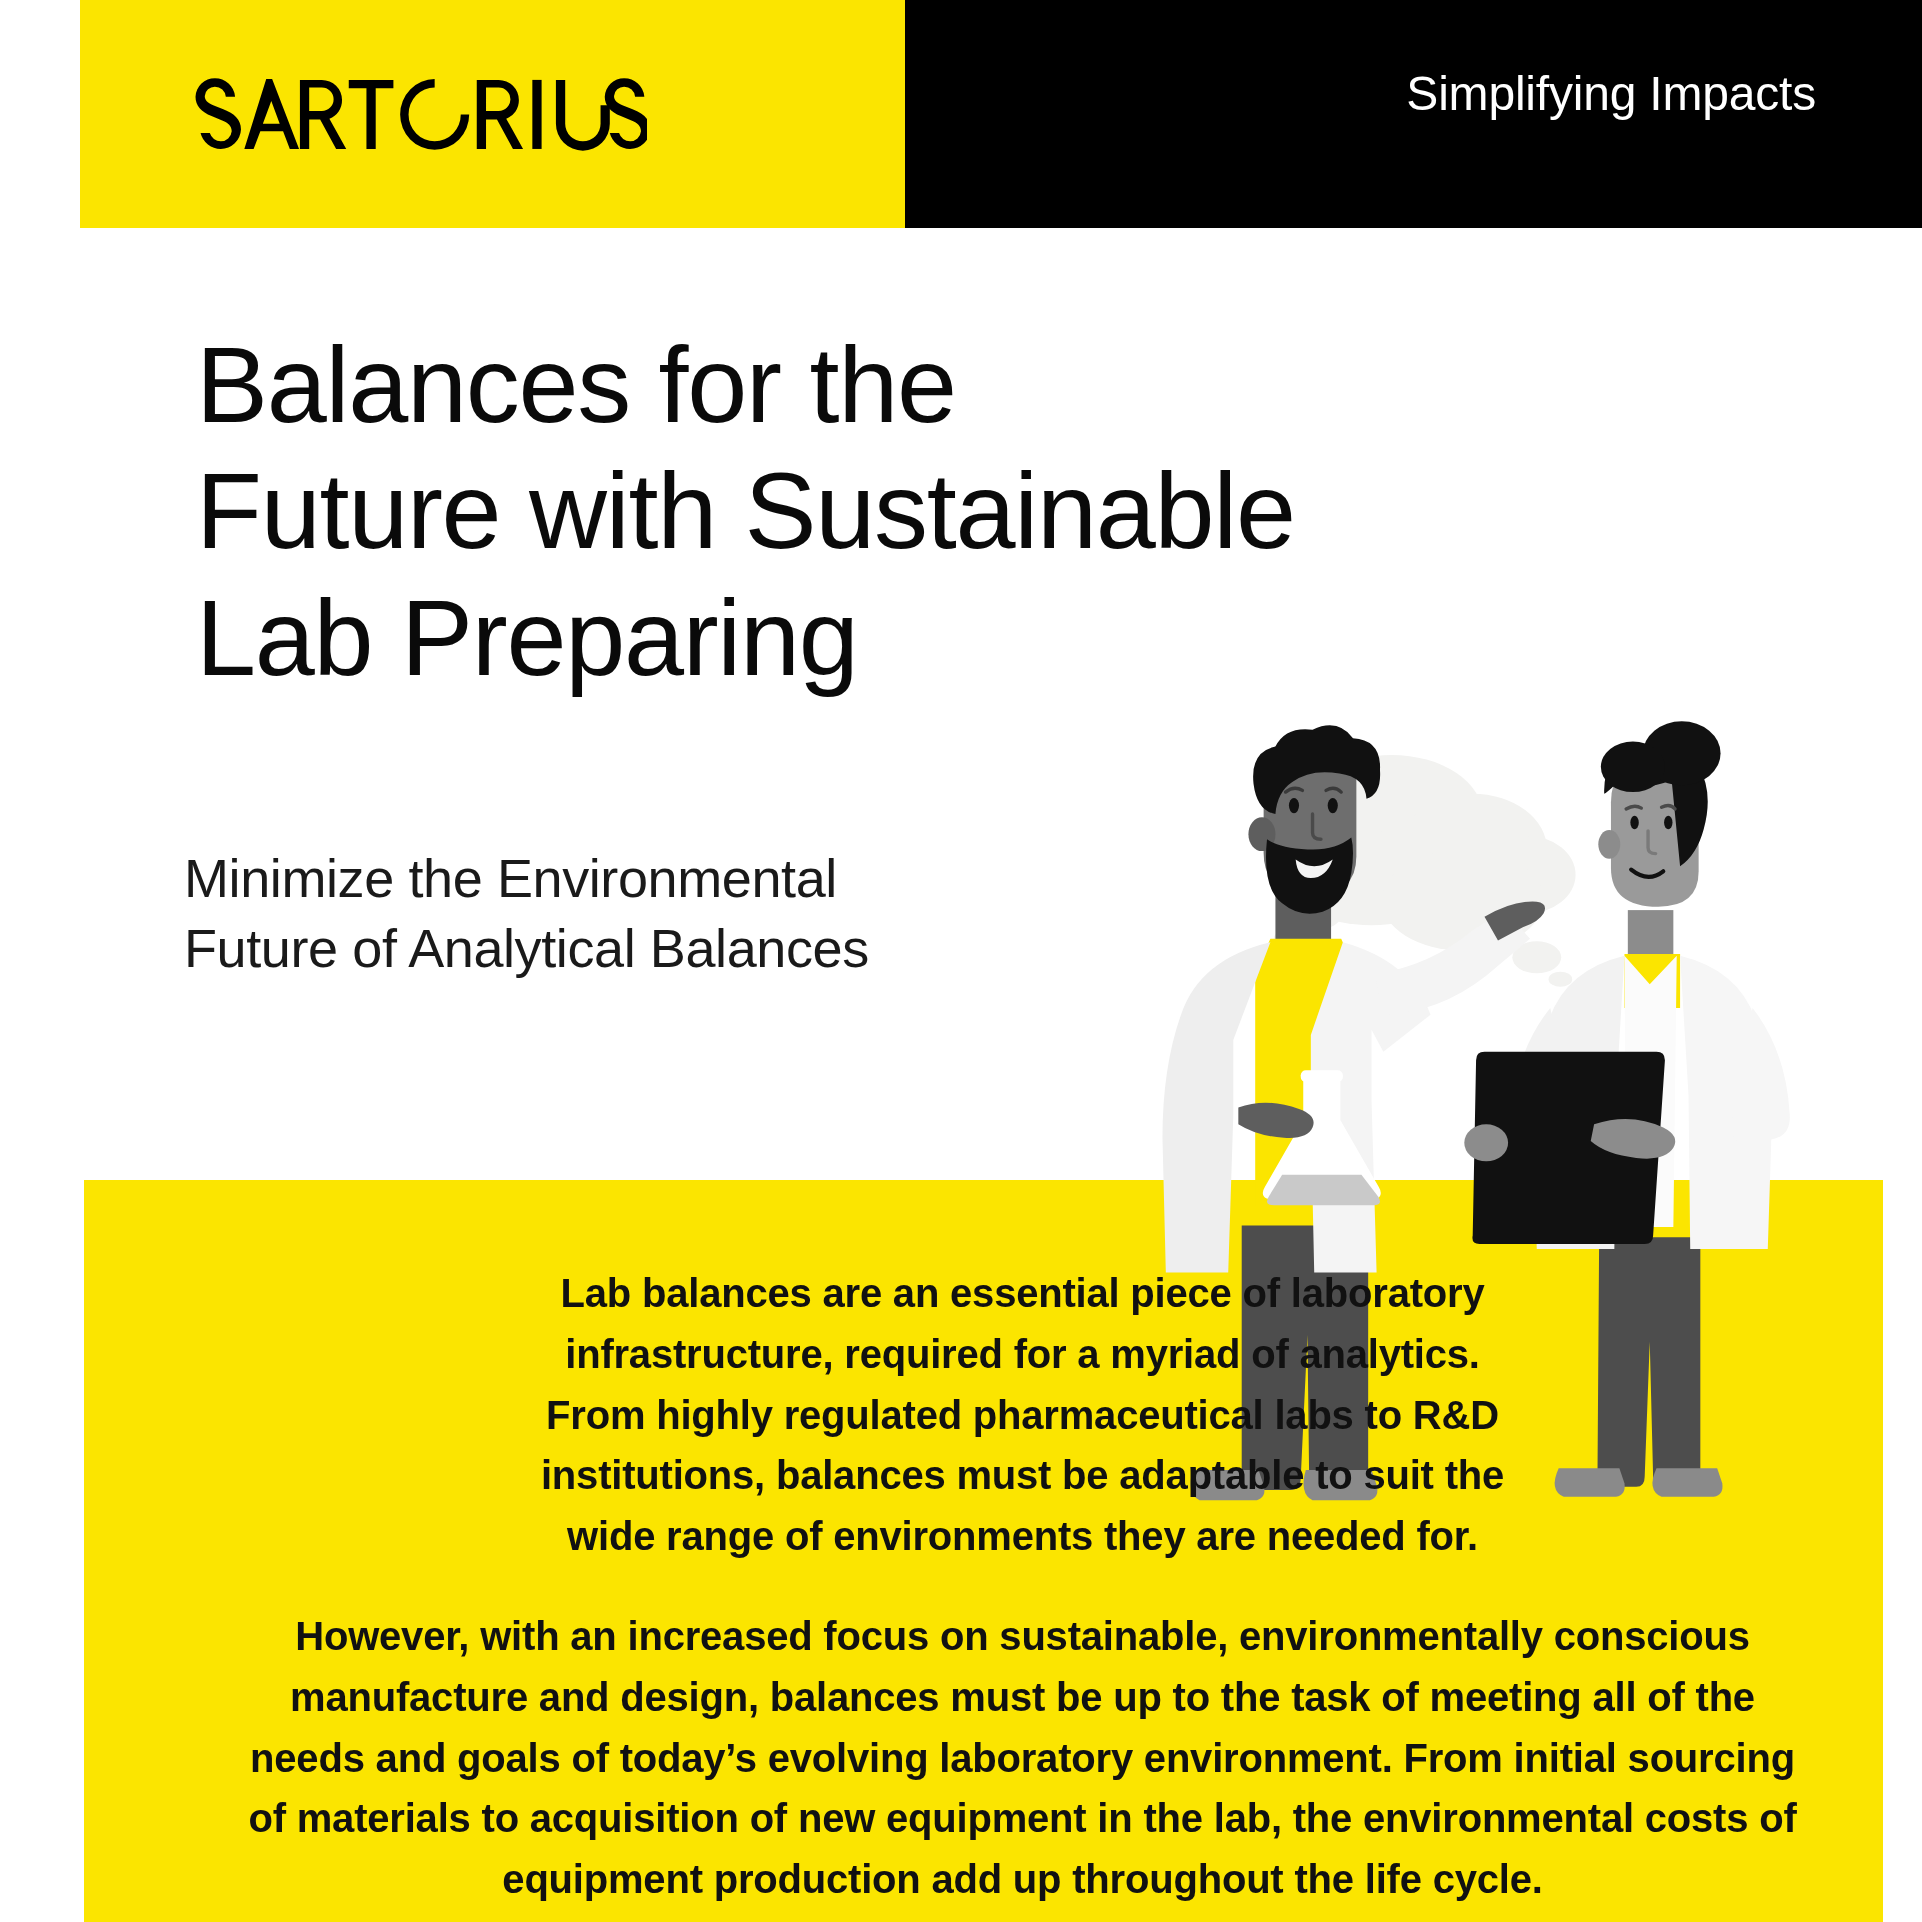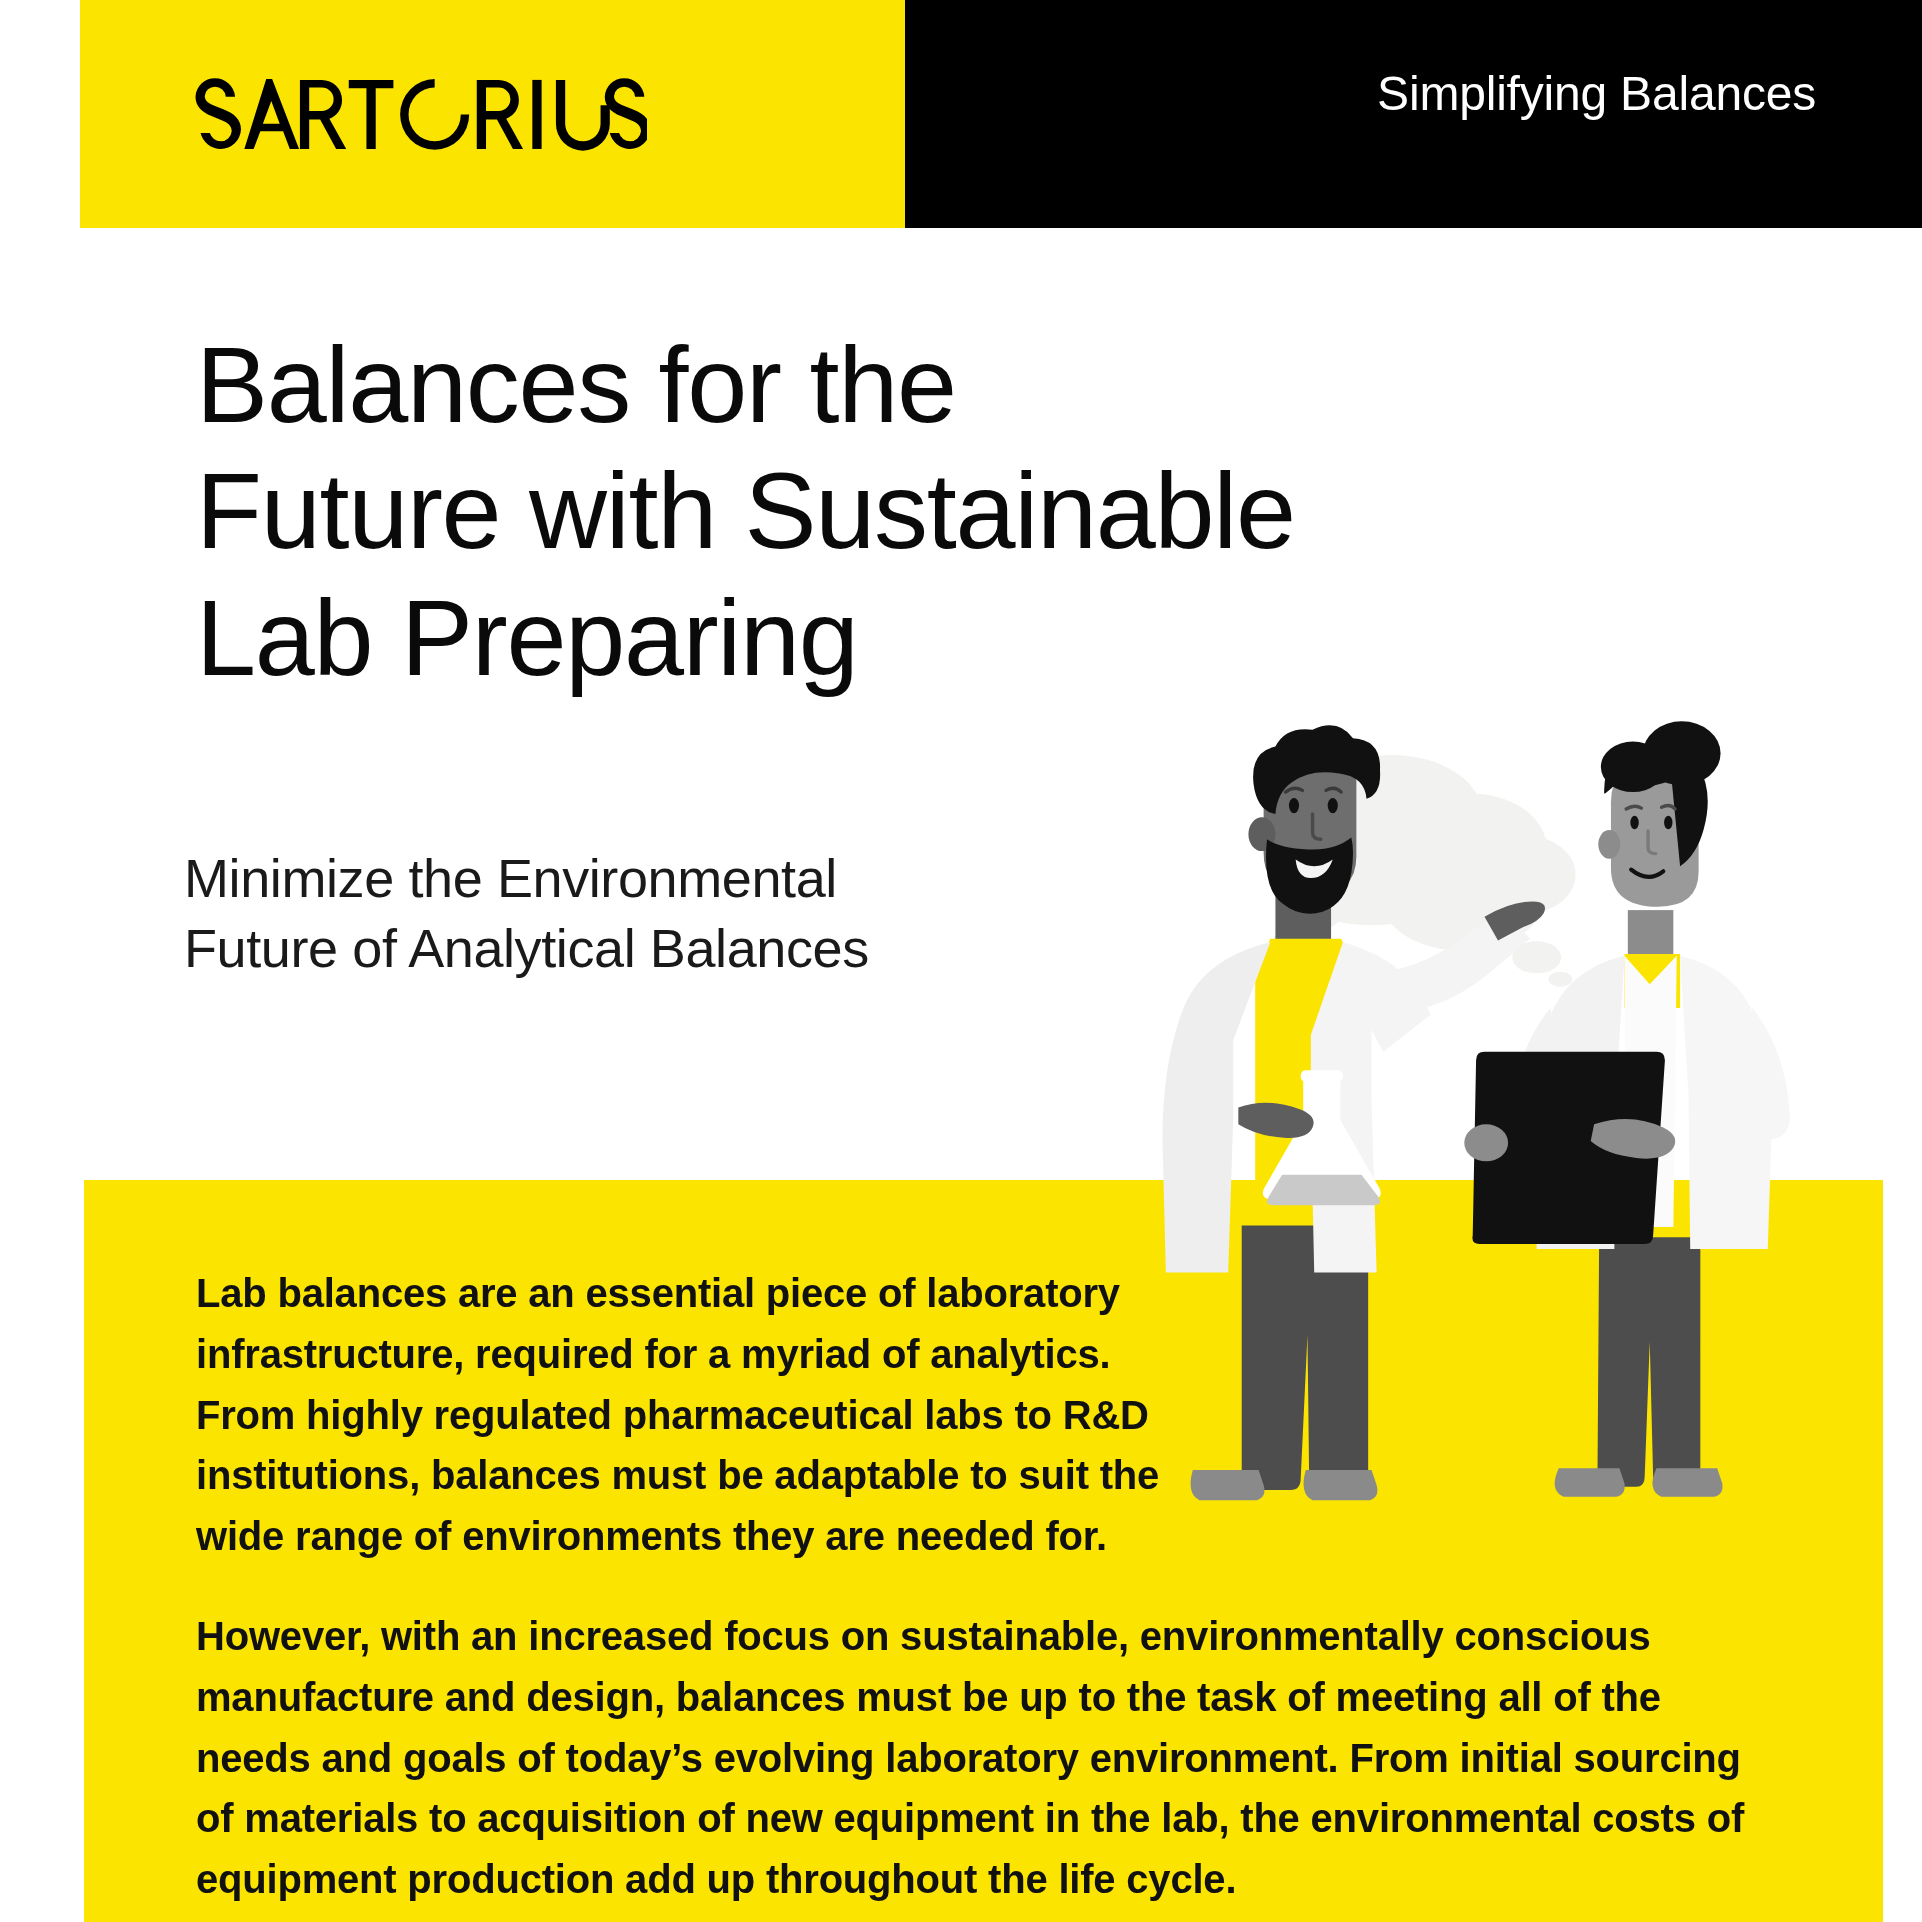--- a/index.html
+++ b/index.html
@@ -59,21 +59,21 @@
   }
 
   
   #body-copy {
     position:absolute; left:196px; top:1263px;
     width:1653px; color:#111111;
     font-size:40px; line-height:1.52; font-weight:600;
     letter-spacing:-0.2px;
     font-family:"Liberation Sans Narrow","Liberation Sans", sans-serif;
   }
-  #body-copy p { white-space:pre-line; }
+  #body-copy p { white-space:pre-line;text-align:center; }
   #body-copy p + p { margin-top:39px; }
 
   
   #illustration {
     position:absolute; left:1122px; top:721px;
     width:666px; height:852px;
   }
   #illustration svg { display:block; width:100%; height:100%; overflow:visible; }
 </style>
 </head>
@@ -101,21 +101,21 @@
 
         <path d="M404 7 h11 v82 h-11 z"></path>
 
         <path d="M432 7 h11 v52 a21 21 0 0 0 42 0 V37 h11 v22 a32 32 0 0 1-64 0 z"></path>
 
         <path d="M496 70 a25 25 0 0 0 24 19 a24 24 0 0 0 24-23 c0-12-8-19-21-24 l-12-5 c-7-3-10-6-10-11 a12 12 0 0 1 12-11 a13 13 0 0 1 13 12 h11 a24 24 0 0 0-24-22 a23 23 0 0 0-23 22 c0 11 7 18 19 23 l12 5 c8 3 12 7 12 13 a13 13 0 0 1-13 12 a14 14 0 0 1-13-10 z"></path>
       </g>
     </svg>
   </div>
 
-  <div id="tagline">Simplifying Balances</div>
+  <div id="tagline">Simplifying Impacts</div>
 </div>
 
 <h1 id="headline">
   <span class="hl-line">Balances for the</span>
   <span class="hl-line">Future with Sustainable</span>
   <span class="hl-line">Lab Preparing</span>
 </h1>
 
 <h2 id="subtitle">
   <span class="sub-line">Minimize the Environmental</span>

